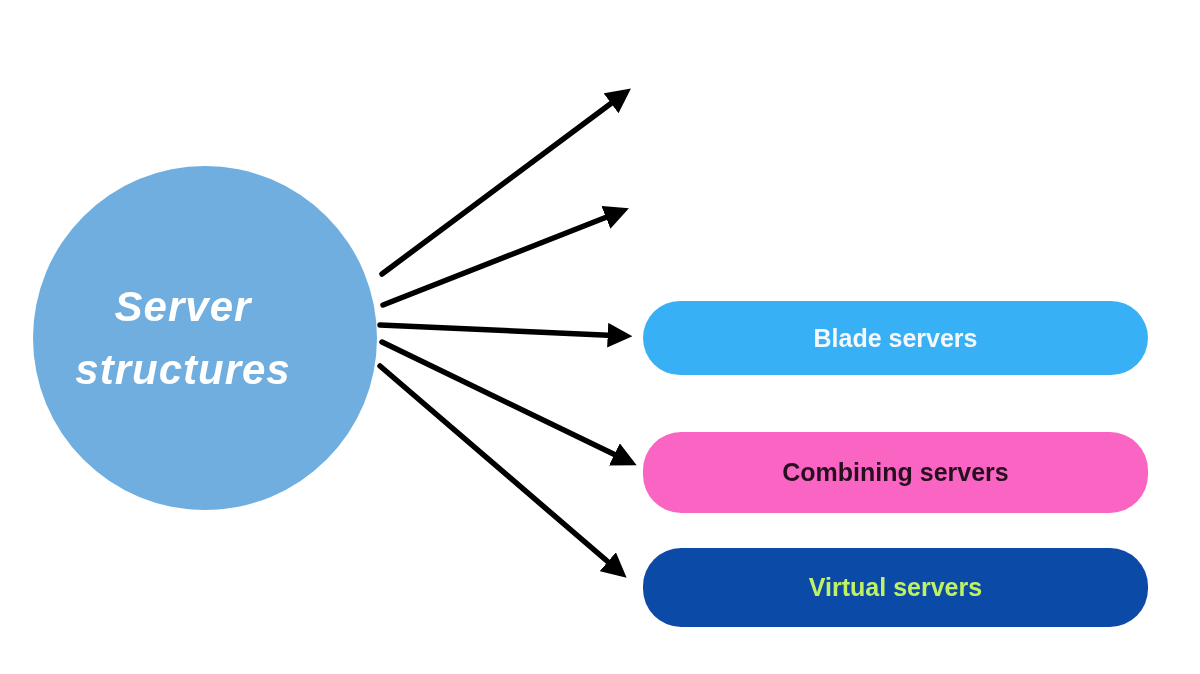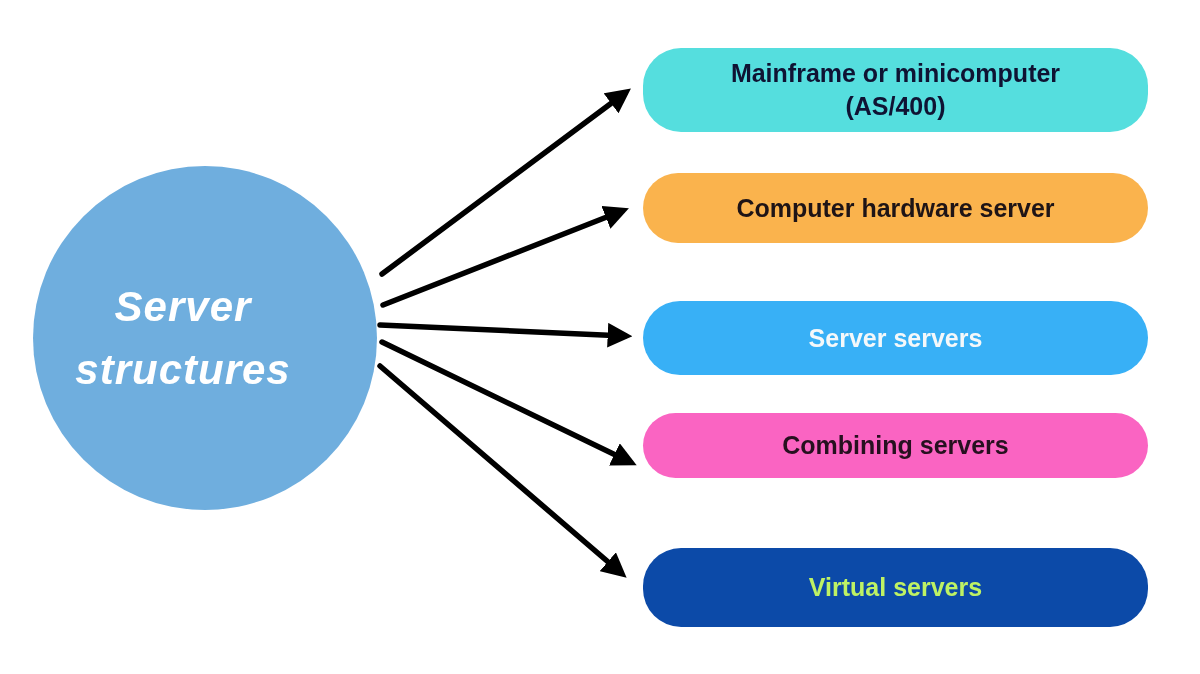--- a/index.html
+++ b/index.html
@@ -65,21 +65,21 @@
   .node-label {
     display: block;
     max-width: 430px;
     font-size: 25px;
     font-weight: bold;
     line-height: 1.32;
   }
   .node-0 { top: 48px;  height: 84px; }
   .node-1 { top: 173px; height: 70px; }
   .node-2 { top: 301px; height: 74px; }
-  .node-3 { top: 413px; height: 65px; }
+  .node-3 { top: 432px; height: 81px; }
   .node-4 { top: 548px; height: 79px; }
 </style>
 </head>
 <body>
 
 <div class="canvas" style="background-color: rgb(255, 255, 255);">
 
   <svg class="arrows" viewBox="0 0 1200 674" xmlns="http://www.w3.org/2000/svg">
     <defs>
       <marker id="ah" viewBox="0 0 10 10" refX="7" refY="5" markerWidth="4.5" markerHeight="4.5" orient="auto-start-reverse">
@@ -90,30 +90,24 @@
     <line class="arrow" x1="383" y1="305" x2="622" y2="211" marker-end="url(#ah)" style="stroke: rgb(0, 0, 0);"></line>
     <line class="arrow" x1="380" y1="325" x2="625" y2="336" marker-end="url(#ah)" style="stroke: rgb(0, 0, 0);"></line>
     <line class="arrow" x1="382" y1="342" x2="630" y2="462" marker-end="url(#ah)" style="stroke: rgb(0, 0, 0);"></line>
     <line class="arrow" x1="380" y1="366" x2="621" y2="573" marker-end="url(#ah)" style="stroke: rgb(0, 0, 0);"></line>
   </svg>
 
   <div class="center-node" style="background-color: rgb(111, 174, 222);">
     <span class="center-label" style="color: rgb(255, 255, 255);">Server structures</span>
   </div>
 
-  <div class="node node-0" style="background-color: rgb(85, 222, 222);">
-    <span class="node-label" style="color: rgb(15, 19, 51);">Mainframe or minicomputer (AS/400)</span>
-  </div>
 
-  <div class="node node-1" style="background-color: rgb(250, 179, 77);">
-    <span class="node-label" style="color: rgb(30, 20, 22);">Computer hardware server</span>
-  </div>
 
   <div class="node node-2" style="background-color: rgb(56, 176, 246);">
-    <span class="node-label" style="color: rgb(244, 248, 250);">Server servers</span>
+    <span class="node-label" style="color: rgb(244, 248, 250);">Blade servers</span>
   </div>
 
   <div class="node node-3" style="background-color: rgb(250, 100, 194);">
     <span class="node-label" style="color: rgb(38, 16, 31);">Combining servers</span>
   </div>
 
   <div class="node node-4" style="background-color: rgb(12, 74, 168);">
     <span class="node-label" style="color: #bef264;">Virtual servers</span>
   </div>
 

